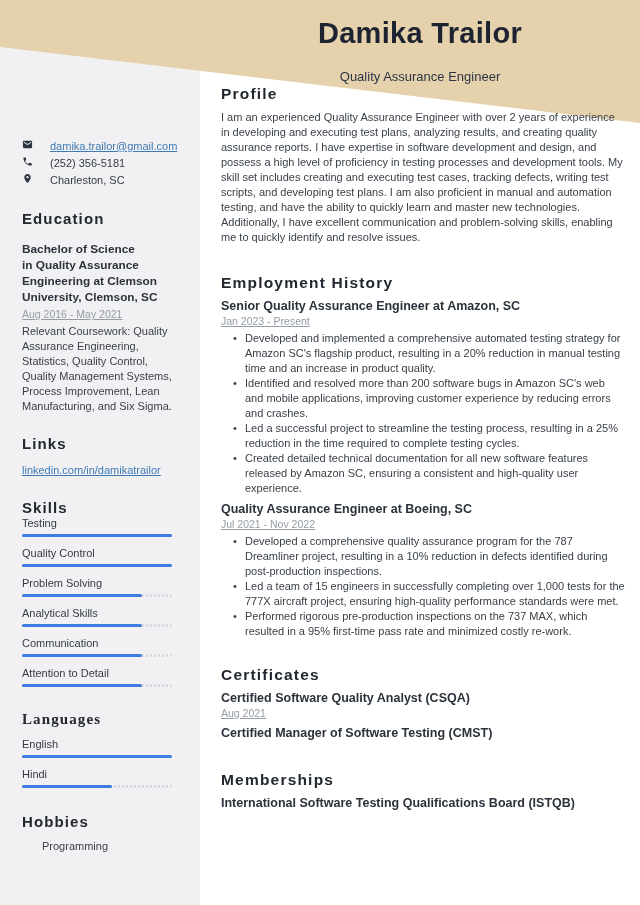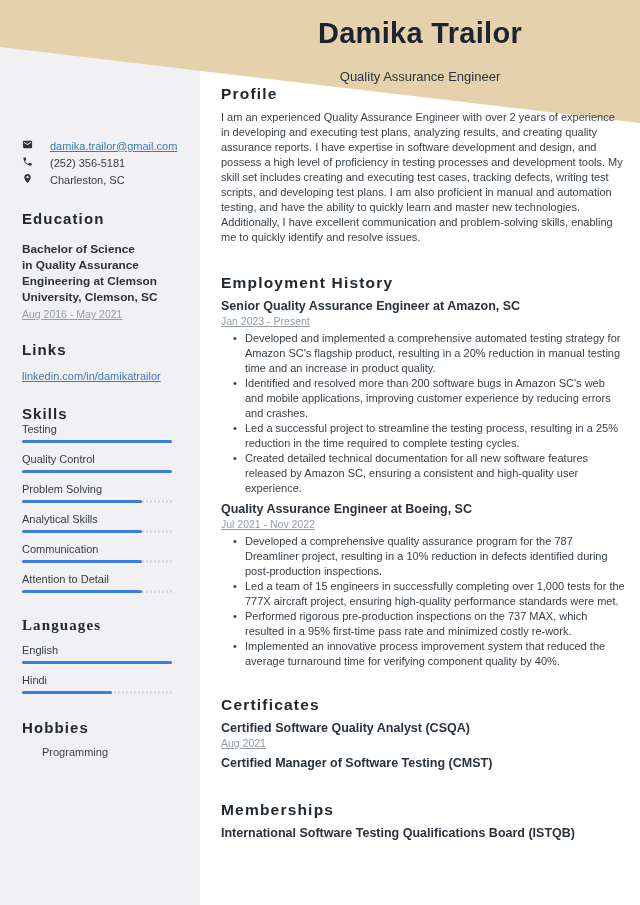--- a/index.html
+++ b/index.html
@@ -123,20 +123,21 @@
     </span>
     <span>Charleston, SC</span>
   </div>
 
   <h3 class="side-heading" style="margin-top:24px">Education</h3>
   <div class="degree">Bachelor of Science
 in Quality Assurance
 Engineering at Clemson
 University, Clemson, SC</div>
   <div class="edu-dates muted">Aug 2016 - May 2021</div>
+  <div class="coursework">Relevant Coursework: Quality Assurance Engineering, Statistics, Quality Control, Quality Management Systems, Process Improvement, Lean Manufacturing, and Six Sigma.</div>
 
   <h3 class="side-heading side-gap-links">Links</h3>
   <div class="side-link-wrap">
     <a class="link">linkedin.com/in/damikatrailor</a>
   </div>
 
   <h3 class="side-heading side-gap-skills">Skills</h3>
 
   <div class="skill">
     <div class="skill-label">Testing</div>
@@ -212,21 +213,20 @@
     </ul>
   </div>
 
   <div>
     <div class="job-title">Quality Assurance Engineer at Boeing, SC</div>
     <div class="job-dates muted">Jul 2021 - Nov 2022</div>
     <ul class="bullets">
       <li>Developed a comprehensive quality assurance program for the 787 Dreamliner project, resulting in a 10% reduction in defects identified during post-production inspections.</li>
       <li>Led a team of 15 engineers in successfully completing over 1,000 tests for the 777X aircraft project, ensuring high-quality performance standards were met.</li>
       <li>Performed rigorous pre-production inspections on the 737 MAX, which resulted in a 95% first-time pass rate and minimized costly re-work.</li>
-      <li>Implemented an innovative process improvement system that reduced the average turnaround time for verifying component quality by 40%.</li>
     </ul>
   </div>
 
   <h2 class="main-heading gap-certs">Certificates</h2>
   <div>
     <div class="cert-title">Certified Software Quality Analyst (CSQA)</div>
     <div class="cert-dates muted">Aug 2021</div>
   </div>
   <div>
     <div class="cert-title">Certified Manager of Software Testing (CMST)</div>

